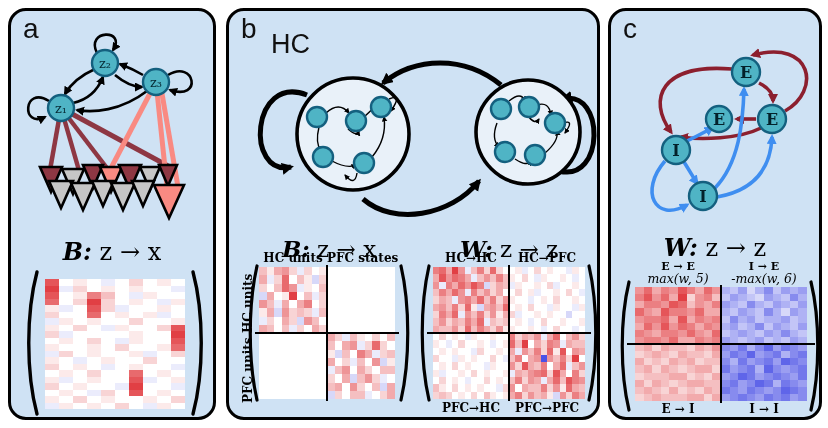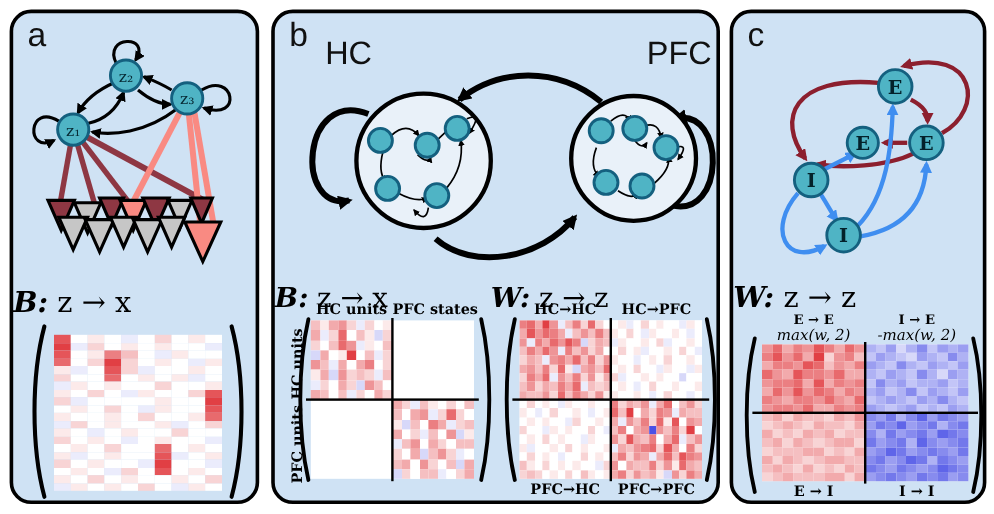--- a/index.html
+++ b/index.html
@@ -3,21 +3,21 @@
 <meta charset="utf-8">
 <style>
   html,body{margin:0;padding:0;background:#fff;}
   body{width:828px;height:428px;position:relative;font-family:"Liberation Sans",sans-serif;overflow:hidden;}
   .panel{position:absolute;top:8px;height:412px;background:var(--panel_bg);border:3px solid #000;border-radius:18px;box-sizing:border-box;}
   #panel-a{left:8px;width:208px;}
   #panel-b{left:226px;width:374px;}
   #panel-c{left:608px;width:214px;}
   .panel-label{position:absolute;left:12px;top:2px;font-size:28px;color:#111;}
   .region-label{position:absolute;font-size:27px;color:#111;}
-  .serif-title{position:absolute;width:100%;font-family:"DejaVu Serif",serif;font-size:24px;color:#000;white-space:nowrap;}
+  .serif-title{position:absolute;width:100%;text-align:center;font-family:"DejaVu Serif",serif;font-size:24px;color:#000;white-space:nowrap;}
   .serif-title .bold-it{font-weight:bold;font-style:italic;}
   .small-bold{font-family:"DejaVu Serif",serif;font-weight:bold;font-size:12px;color:#000;position:absolute;text-align:center;white-space:nowrap;}
   .small-italic{font-family:"DejaVu Serif",serif;font-style:italic;font-size:12.5px;color:#000;position:absolute;text-align:center;white-space:nowrap;}
   .vlabel{font-family:"DejaVu Serif",serif;font-weight:bold;font-size:12px;color:#000;position:absolute;transform:rotate(-90deg);transform-origin:0 0;white-space:nowrap;}
   .matrix-box{position:absolute;background:#fff;}
   .heat{position:absolute;display:grid;}
   .xline{position:absolute;background:#000;}
   .paren{position:absolute;}
   svg{position:absolute;overflow:visible;}
   .node{fill:var(--node_fill);stroke:var(--node_border);stroke-width:2.4px;}
@@ -308,21 +308,20 @@
       <div style="background: rgb(255, 255, 255);"></div>
     </div>
   <svg class="paren" style="left:178px;top:258px;" width="18" height="148">
     <path d="M4,3 C15,44 15,104 4,145" stroke="#000" stroke-width="3.4" fill="none" stroke-linecap="round"></path>
   </svg>
 </div>
 
 <div class="panel" id="panel-b">
   <div class="panel-label">b</div>
   <div class="region-label" style="left:42px;top:18px;">HC</div>
-  <div class="region-label" style="left:310px;top:18px;">PFC</div>
 
   <svg style="left:0;top:28px;" width="374" height="192" viewBox="0 0 374 192">
     <defs>
       <marker id="arrBbig" markerUnits="userSpaceOnUse" markerWidth="16" markerHeight="16" refX="9" refY="6" orient="auto">
         <path d="M0,0 L12,6 L0,12 z" fill="#000"></path>
       </marker>
       <marker id="arrBsm" markerUnits="userSpaceOnUse" markerWidth="7" markerHeight="7" refX="4.5" refY="2.75" orient="auto">
         <path d="M0,0 L5.5,2.75 L0,5.5 z" fill="#000"></path>
       </marker>
     </defs>
@@ -1045,22 +1044,22 @@
       <circle class="node" cx="92" cy="165" r="14"></circle>
       <text class="node-lbl-c" x="92" y="171">I</text>
     </g>
   </svg>
 
   <div class="serif-title" style="top:222px;">
     <span class="bold-it">W:</span><span> z → z</span>
   </div>
   <div class="small-bold" style="left:24px;top:249px;width:86px;font-size:11px;">E → E</div>
   <div class="small-bold" style="left:110px;top:249px;width:86px;font-size:11px;">I → E</div>
-  <div class="small-italic" style="left:24px;top:260px;width:86px;">max(w, 2)</div>
-  <div class="small-italic" style="left:110px;top:260px;width:86px;">-max(w, 2)</div>
+  <div class="small-italic" style="left:24px;top:260px;width:86px;">max(w, 5)</div>
+  <div class="small-italic" style="left:110px;top:260px;width:86px;">-max(w, 6)</div>
 
   <svg class="paren" style="left:6px;top:268px;" width="16" height="134">
     <path d="M12,3 C3,40 3,94 12,131" stroke="#000" stroke-width="3.2" fill="none" stroke-linecap="round"></path>
   </svg>
   <div class="matrix-box" style="left:24px;top:276px;width:172px;height:114px;">
     <div class="heat" style="left: 0px; top: 0px; width: 86px; height: 114px; grid-template-columns: repeat(10, 1fr); grid-template-rows: repeat(16, 1fr);">
         <div style="background: rgb(238, 148, 151);"></div>
         <div style="background: rgb(232, 106, 109);"></div>
         <div style="background: rgb(242, 170, 172);"></div>
         <div style="background: rgb(235, 127, 130);"></div>

